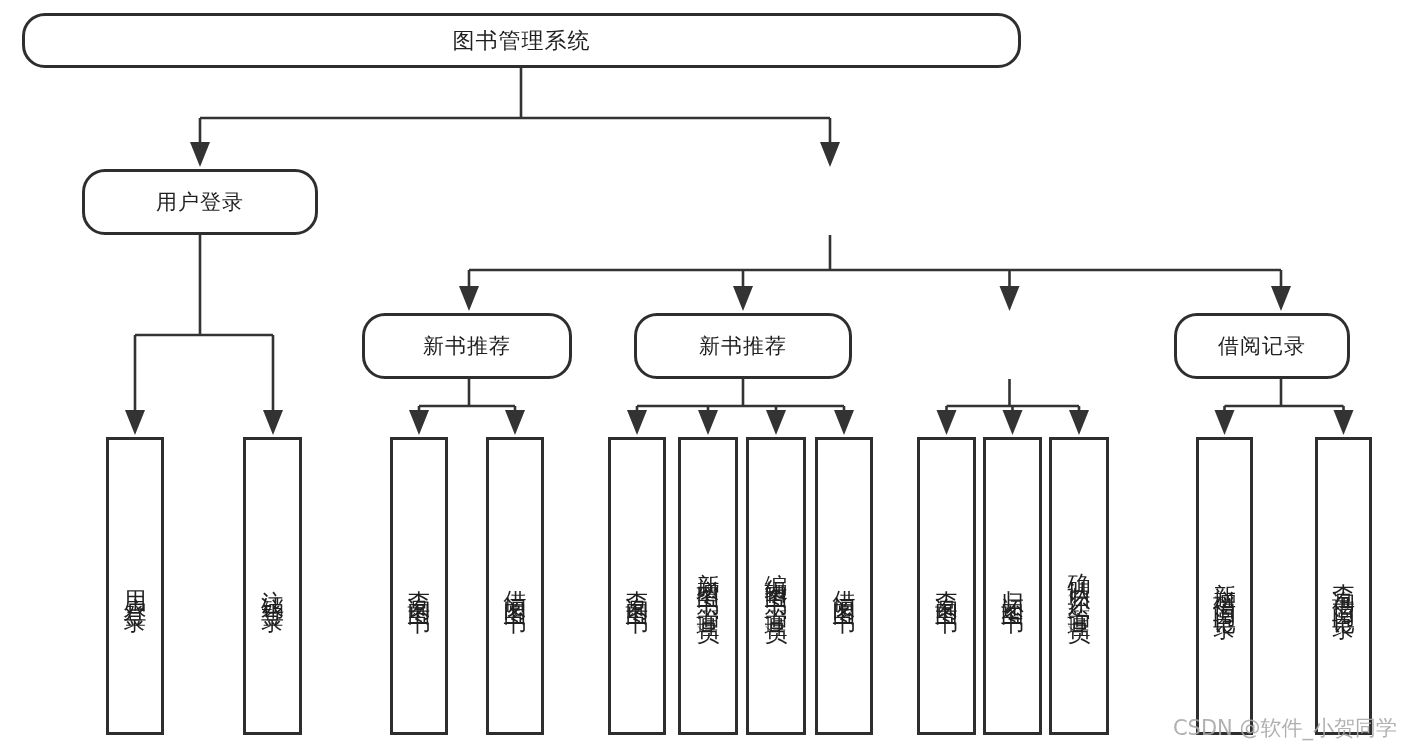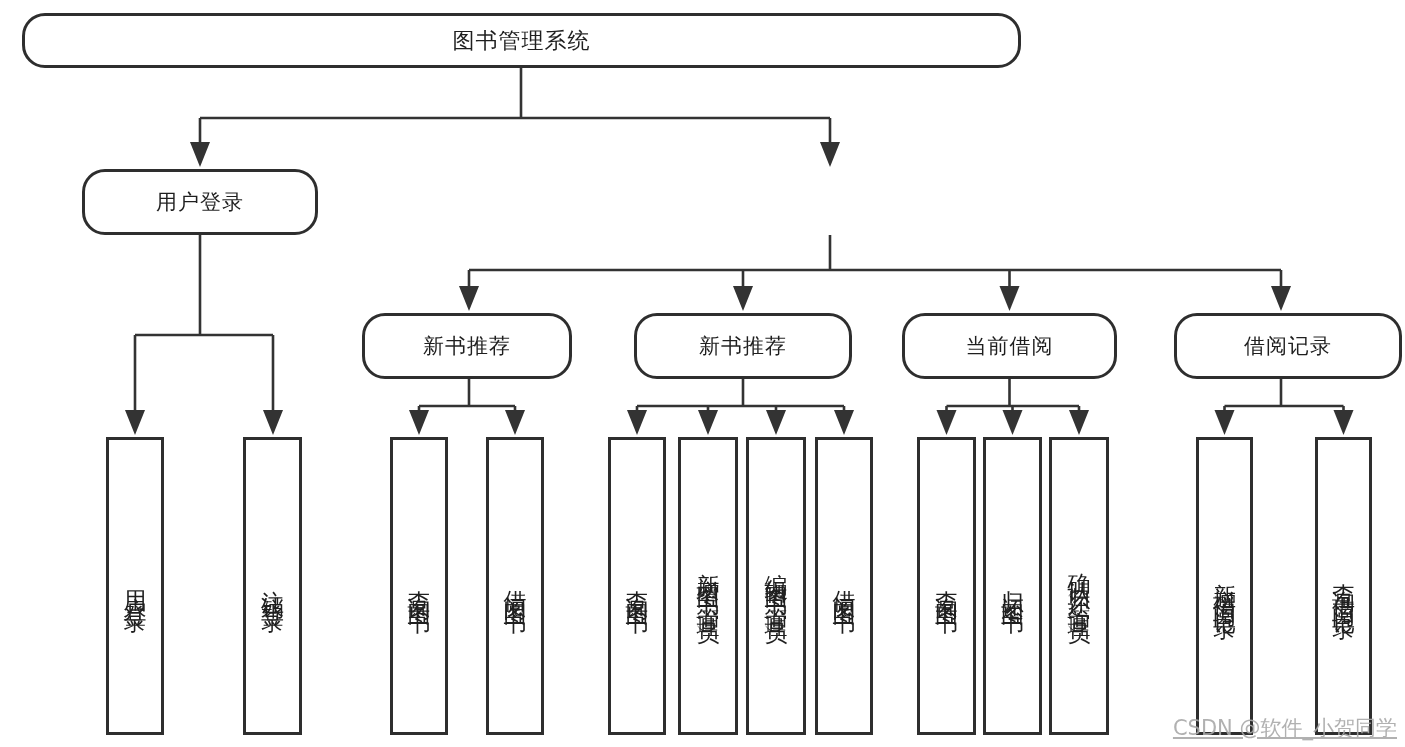--- a/index.html
+++ b/index.html
@@ -39,21 +39,20 @@
     line-height:1;
     white-space:nowrap;
   }
   #watermark{
     position:absolute;
     right:8px;top:714px;
     font-size:21px;
     color:var(--watermark);
     opacity:.9;
     white-space:nowrap;
-    text-decoration:underline;
   }
 </style>
 </head>
 <body>
 
 <div id="canvas">
 
   <svg id="connectors" width="1405" height="747" viewBox="0 0 1405 747">
 
     <path d="M521,68 V118 M200,118 H830 M200,118 V146 M830,118 V146"></path>
@@ -97,24 +96,21 @@
   <div class="node h" style="left:82px;top:169px;width:236px;height:66px">
     <span>用户登录</span>
   </div>
 
   <div class="node h" style="left:362px;top:313px;width:210px;height:66px">
     <span>新书推荐</span>
   </div>
   <div class="node h" style="left:634px;top:313px;width:218px;height:66px">
     <span>新书推荐</span>
   </div>
-  <div class="node h" style="left:902px;top:313px;width:215px;height:66px">
-    <span>当前借阅</span>
-  </div>
-  <div class="node h" style="left:1174px;top:313px;width:228px;height:66px">
+  <div class="node h" style="left:1174px;top:313px;width:176px;height:66px">
     <span>借阅记录</span>
   </div>
 
   <div class="node v" style="left:106px;width:58px">
     <span class="vtext">用户登录</span>
   </div>
   <div class="node v" style="left:243px;width:59px">
     <span class="vtext">注销登录</span>
   </div>
 

